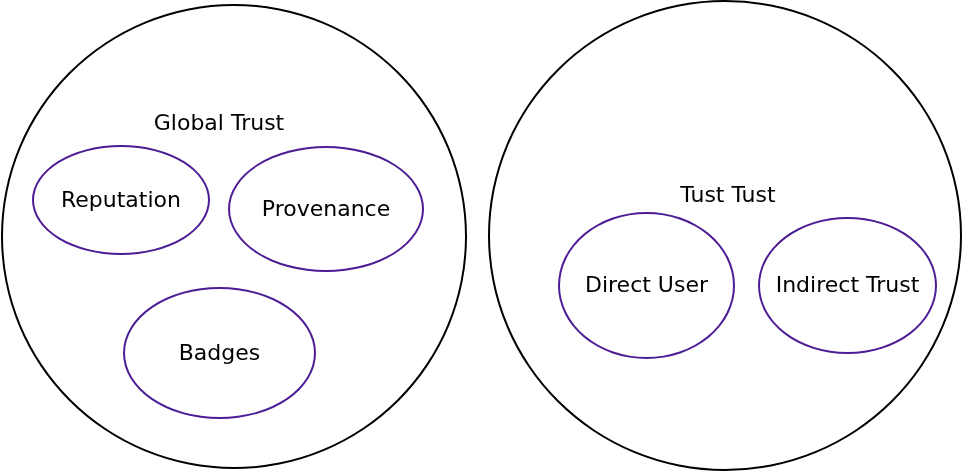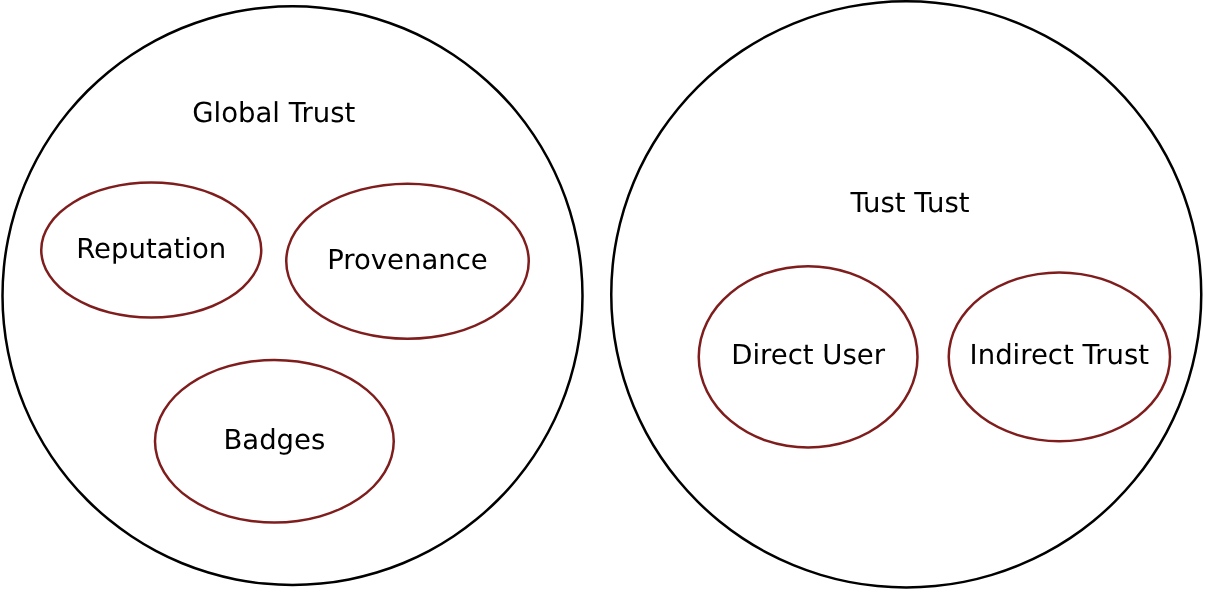--- a/index.html
+++ b/index.html
@@ -19,33 +19,34 @@
   .set-circle {
     position: absolute;
     box-sizing: border-box;
     border: 2px solid #000000;
     border-radius: 50%;
     background: transparent;
   }
   .sub-ellipse {
     position: absolute;
     box-sizing: border-box;
-    border: 2px solid #7f1d1d;
+    border: 2px solid #4c1d95;
     border-radius: 50%;
     background: transparent;
     display: flex;
     align-items: center;
     justify-content: center;
   }
   .set-label {
     position: absolute;
     transform: translate(-50%, -50%);
     font-size: 22px;
     line-height: 1.2;
     white-space: nowrap;
+    margin-top: 31px;
   }
   .sub-label {
     font-size: 22px;
     line-height: 1.2;
     white-space: nowrap;
   }
 
   
   #c-global      { left: 1px;   top: 4px;   width: 466px; height: 465px; }
   #l-global      { left: 219px; top: 92px; }

